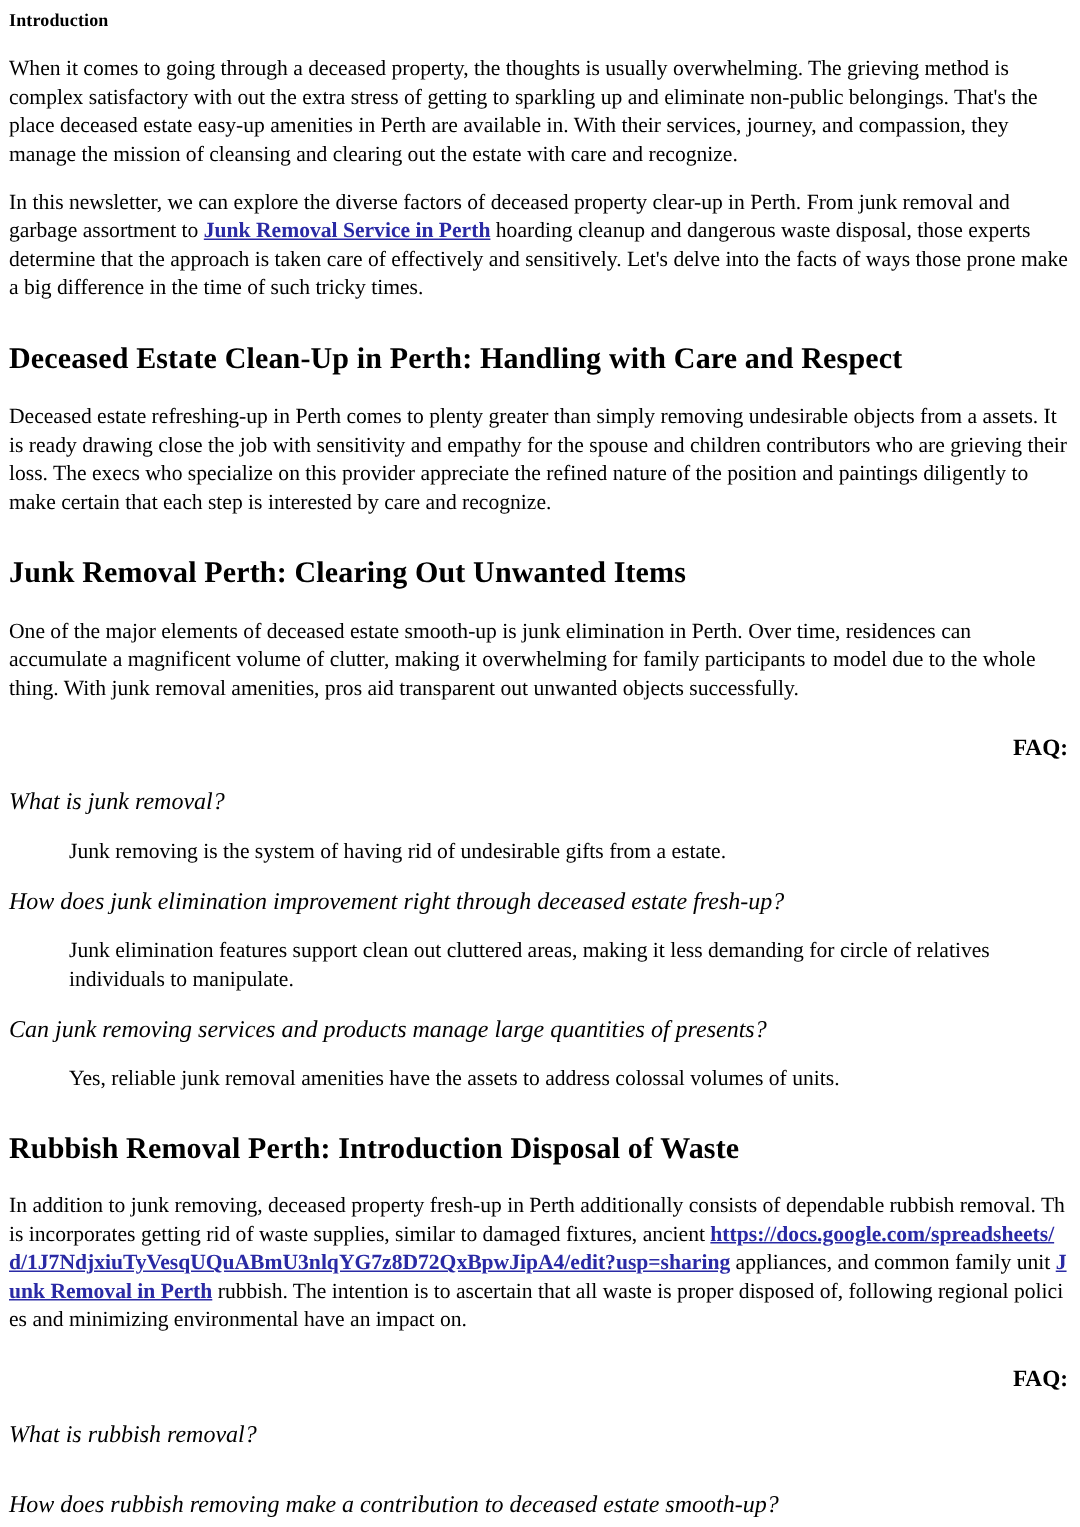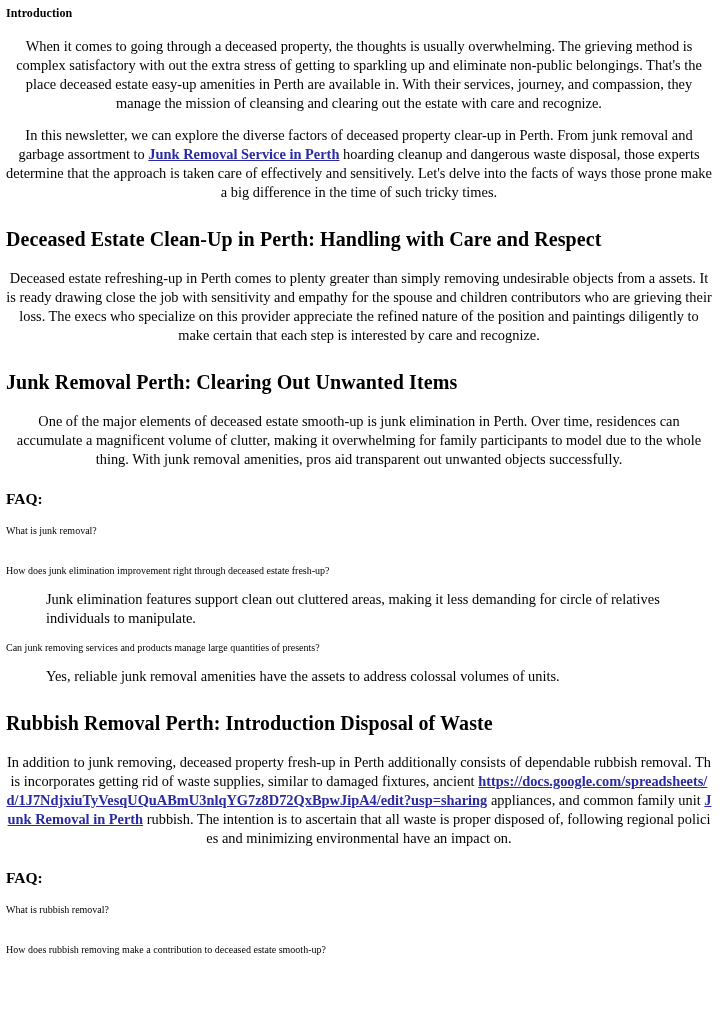--- a/index.html
+++ b/index.html
@@ -31,33 +31,35 @@
   h2.sec-title.first {
     font-size: 12px;
   }
   h3.faq-title {
     font-family: "Liberation Serif", "DejaVu Serif", serif;
     font-weight: bold;
     font-size: 15.5px;
     line-height: 1.15;
     margin: 0;
     padding: 0;
+    text-align: right;
   }
   p.body {
     font-size: 14.4px;
     line-height: 1.32;
     margin: 0;
     padding: 0;
-    text-align: center;
+    text-align: left;
   }
   p.q {
-    font-size: 10px;
+    font-size: 16px;
     line-height: 1.32;
     margin: 0;
     padding: 0;
+    font-style: italic;
   }
   .answer {
     margin: 0;
     padding: 0 0 0 40px;
   }
   .answer p {
     font-size: 14.4px;
     line-height: 1.32;
     margin: 0;
     padding: 0;
@@ -97,20 +99,23 @@
   <h2 class="sec-title">Junk Removal Perth: Clearing Out Unwanted Items</h2>
   <div class="gap-md"></div>
   <p class="body">One of the major elements of deceased estate smooth-up is junk elimination in Perth. Over time, residences can accumulate a magnificent volume of clutter, making it overwhelming for family participants to model due to the whole thing. With junk removal amenities, pros aid transparent out unwanted objects successfully.</p>
 
   <div class="gap-head"></div>
   <h3 class="faq-title">FAQ:</h3>
   <div class="gap-md"></div>
 
   <p class="q">What is junk removal?</p>
   <div class="gap-sm"></div>
+  <div class="answer">
+    <p>Junk removing is the system of having rid of undesirable gifts from a estate.</p>
+  </div>
   <div class="gap-sm"></div>
 
   <p class="q">How does junk elimination improvement right through deceased estate fresh-up?</p>
   <div class="gap-sm"></div>
   <div class="answer">
     <p>Junk elimination features support clean out cluttered areas, making it less demanding for circle of relatives individuals to manipulate.</p>
   </div>
   <div class="gap-sm"></div>
 
   <p class="q">Can junk removing services and products manage large quantities of presents?</p>

